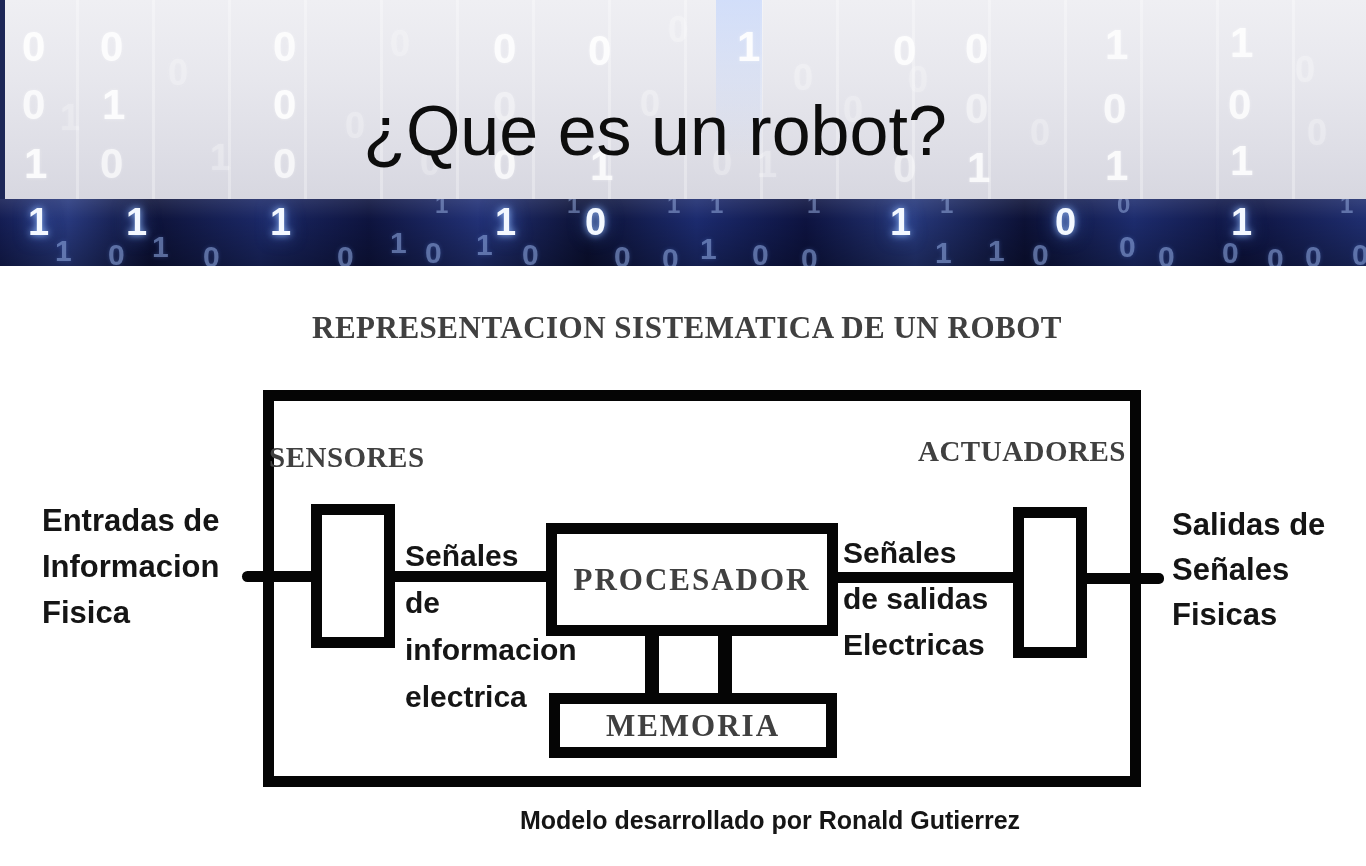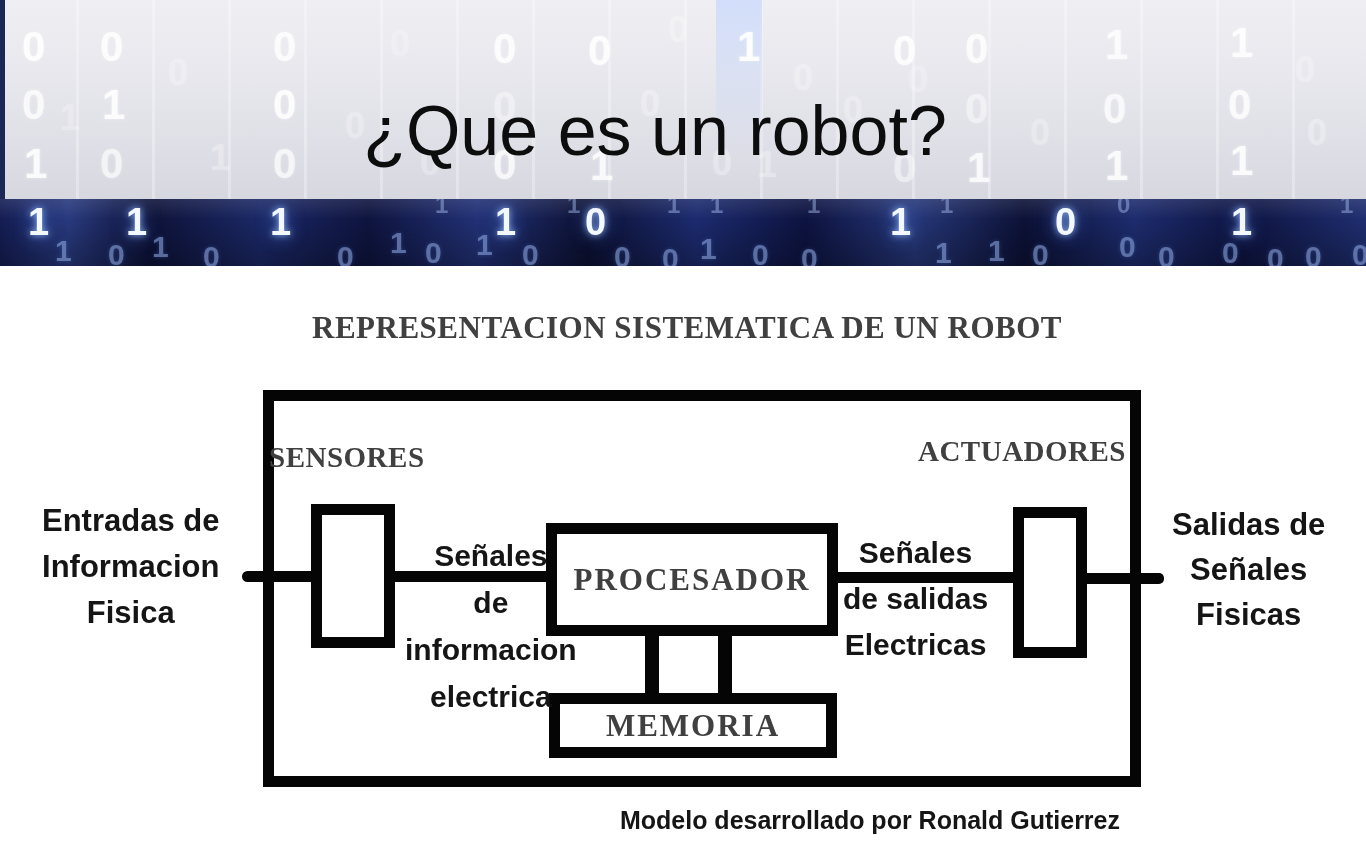--- a/index.html
+++ b/index.html
@@ -30,40 +30,40 @@
   
   .bdigit{position:absolute;font-family:"Liberation Sans",sans-serif;font-weight:bold;line-height:1;}
   .hd{color:#ffffff;font-size:42px;text-shadow:0 0 3px rgba(255,255,255,.45);}
   .bright{color:#f3f8ff;font-size:38px;z-index:3;
     text-shadow:0 0 7px rgba(150,190,255,.95),0 0 18px rgba(90,140,255,.7);}
   .dim{color:#8aa4de;font-size:30px;opacity:.62;text-shadow:0 0 4px rgba(90,130,220,.5);}
   .tick{color:#9db4e6;font-size:24px;opacity:.5;}
 
   
   .serifb{font-family:"Liberation Serif",serif;font-weight:bold;color:#404040;}
-  .sansb{font-family:"Liberation Sans",sans-serif;font-weight:bold;color:#151515;text-align:center;}
+  .sansb{font-family:"Liberation Sans",sans-serif;font-weight:bold;color:#151515;}
   .diagram-title{left:287px;top:310px;width:800px;text-align:center;
     font-size:31px;letter-spacing:.5px;}
   .blackbox{border:11px solid #050505;background:#ffffff;box-sizing:border-box;}
   .outer-box{left:263px;top:390px;width:878px;height:397px;background:transparent;}
   .sensor-box{left:311px;top:504px;width:84px;height:144px;}
   .actuator-box{left:1013px;top:507px;width:74px;height:151px;}
   .proc-box{left:546px;top:523px;width:292px;height:113px;display:flex;align-items:center;justify-content:center;}
   .mem-box{left:549px;top:693px;width:288px;height:65px;display:flex;align-items:center;justify-content:center;}
   .boxlabel{font-size:31px;letter-spacing:2px;}
   .hline{background:#050505;height:11px;}
   .vbar{background:#050505;width:14px;}
   .sensores-label{left:269px;top:441px;font-size:29px;letter-spacing:.5px;}
   .actuadores-label{left:880px;top:435px;width:246px;text-align:right;font-size:29px;letter-spacing:.5px;}
   .lines3 div, .lines4 div{white-space:nowrap;}
   .entradas{left:42px;top:498px;font-size:31px;line-height:46px;}
   .senales-in{left:405px;top:532px;font-size:30px;line-height:47px;}
   .senales-out{left:843px;top:530px;font-size:30px;line-height:46px;}
   .salidas{left:1172px;top:502px;font-size:31px;line-height:45px;}
-  .caption{left:520px;top:806px;width:600px;text-align:right;font-size:25px;}
+  .caption{left:520px;top:806px;width:600px;text-align:left;font-size:25px;}
 </style>
 </head>
 <body>
 
 <div class="slide">
 
   <div class="header">
     <div class="left-strip"></div>
     <div class="glow-streak"></div>
     <div id="header-digit-layer" class="abs" style="left:0;top:0;width:1366px;height:199px;">

